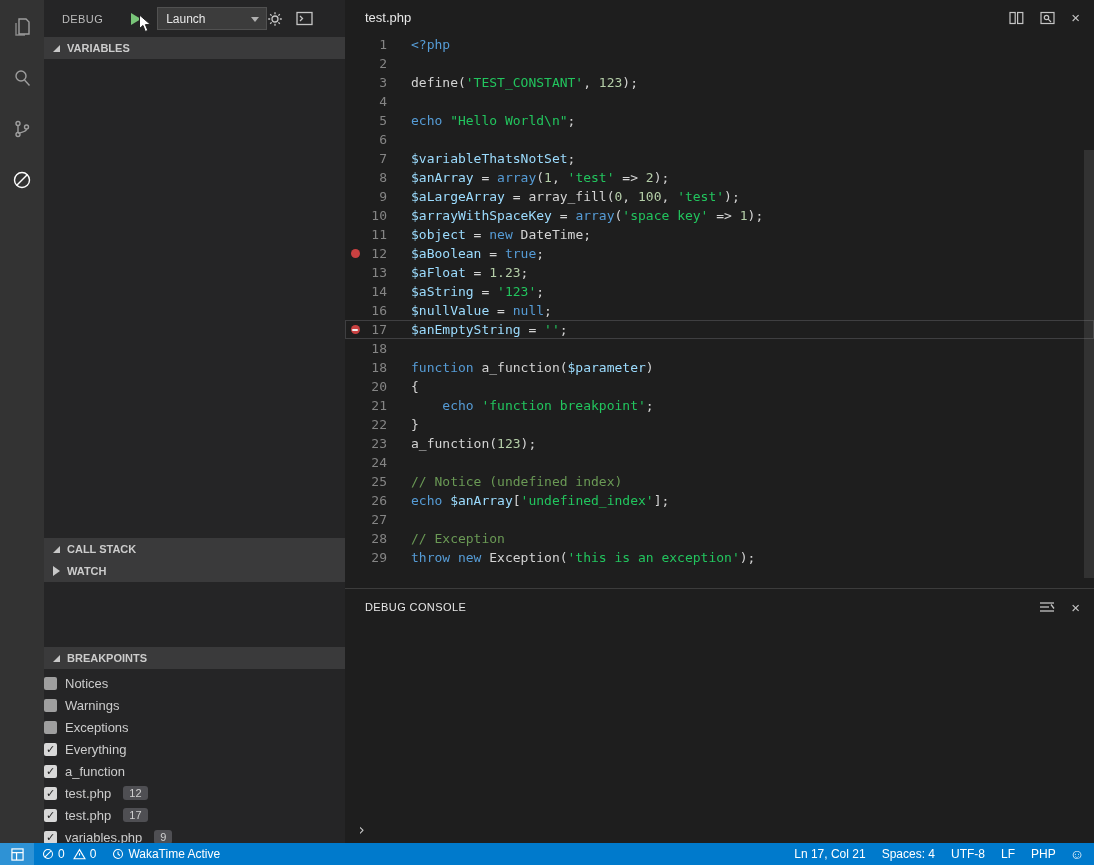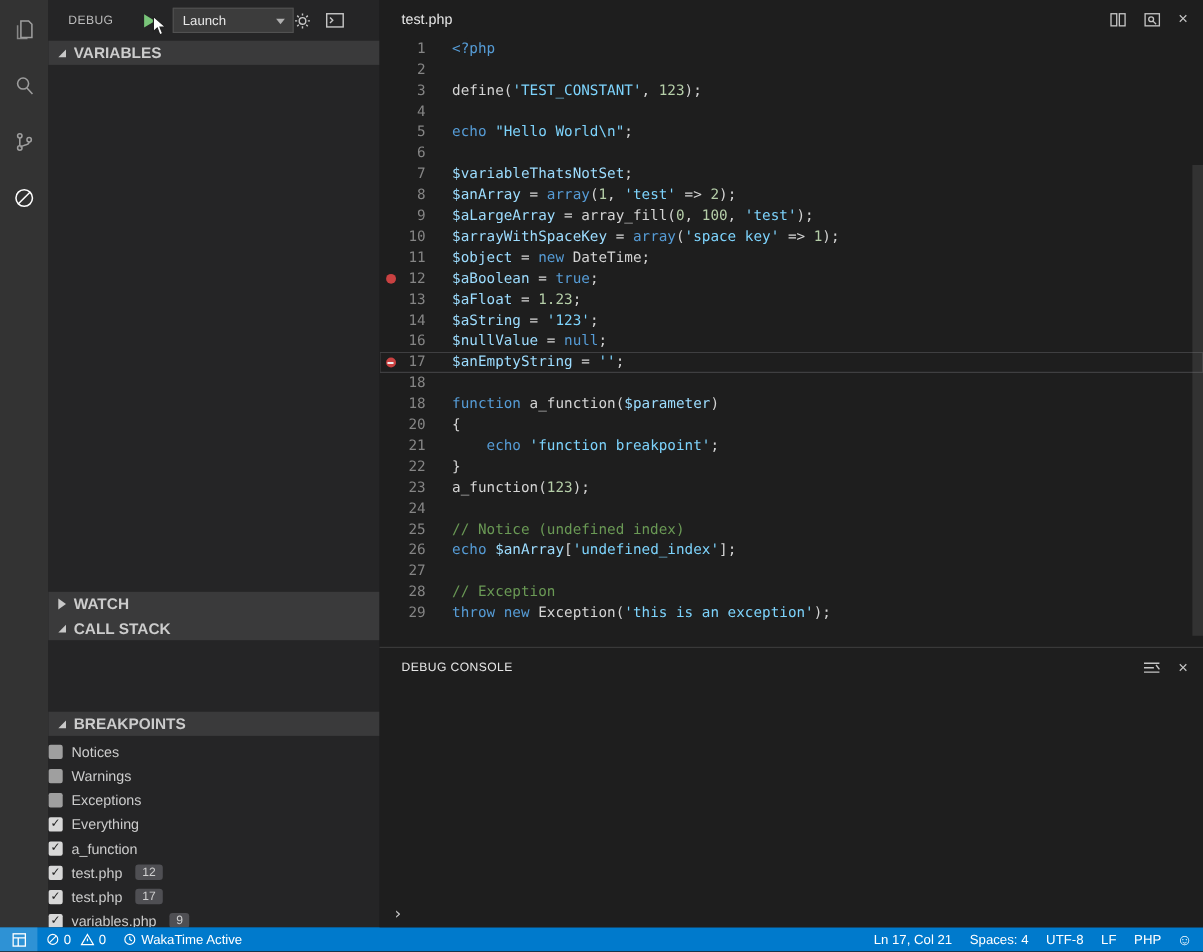--- a/index.html
+++ b/index.html
@@ -26,21 +26,21 @@
   .launch-select { width:110px; height:23px; background:#3c3c3c; border:1px solid #515151;
                    display:flex; align-items:center; padding:0 8px; color:#e8e8e8;
                    font-size:12px; margin-right:0; cursor:pointer; position:relative; }
   .launch-select .chev { position:absolute; right:7px; top:9px; width:0; height:0;
                    border-top:5px solid #b0b0b0; border-left:4px solid transparent;
                    border-right:4px solid transparent; }
   .tool-ic { color:#c5c5c5; margin-right:13px; cursor:pointer; display:flex; }
   .tool-ic svg { stroke:currentColor; fill:none; stroke-width:1.3; }
 
   .section-header { height:22px; background:#3a3a3b; display:flex; align-items:center;
-                    gap:7px; padding-left:9px; font-size:14px; font-weight:bold;
+                    gap:7px; padding-left:9px; font-size:11px; font-weight:bold;
                     color:#cccccc; flex:none; cursor:pointer; }
   .tri { width:0; height:0; display:inline-block; }
   .tri.exp { border-right:7px solid #c8c8c8; border-top:7px solid transparent; }
   .tri.col { border-left:7px solid #c8c8c8; border-top:5px solid transparent;
              border-bottom:5px solid transparent; }
   .variables-body { height:479px; flex:none; }
   .callstack-body { height:65px; flex:none; }
   .bp-list { flex:1; overflow:hidden; padding-top:3px; }
   .bp-row { height:22px; display:flex; align-items:center; gap:8px; cursor:pointer; }
   .cb { width:13px; height:13px; border-radius:2px; background:#9f9f9f; flex:none;
@@ -66,21 +66,21 @@
   .code { flex:1; font-family:"DejaVu Sans Mono", monospace; font-size:13px;
           position:relative; overflow:hidden; }
   .cl { display:flex; height:19px; line-height:19px; white-space:pre; }
   .cl.cur { box-shadow: inset 0 0 0 1px #3f3f41; }
   .g { width:20px; display:flex; align-items:center; justify-content:center; flex:none; }
   .bpdot { width:9px; height:9px; border-radius:50%; background:#c94141; position:relative; }
   .bpdot.off::after { content:""; position:absolute; left:1.5px; top:3.5px; width:6px;
                       height:2px; background:#efefef; border-radius:1px; }
   .ln { width:22px; text-align:right; color:#858585; flex:none; }
   .ct { padding-left:24px; }
-  .tk-kw{color:#569cd6} .tk-vr{color:#9cdcfe} .tk-st{color:#7dd3fc}
+  .tk-kw{color:#569cd6} .tk-vr{color:#9cdcfe} .tk-st{color:#22c55e}
   .tk-nm{color:#b5cea8} .tk-cm{color:#6a9955} .tk-df{color:#d4d4d4}
   .scroll-thumb { position:absolute; right:0; top:150px; width:10px; height:428px;
                   background:rgba(121,121,121,0.22); cursor:pointer; }
 
   
   .panel { flex:1; border-top:1px solid #3c3c3c; display:flex; flex-direction:column;
            position:relative; background:#1e1e1e; }
   .panel-header { height:36px; display:flex; align-items:center; padding:0 14px 0 20px; flex:none; }
   .panel-title { font-size:11px; color:#e7e7e7; letter-spacing:.4px; }
   .panel-actions { margin-left:auto; display:flex; align-items:center; gap:16px; color:#c5c5c5; }
@@ -160,27 +160,27 @@
         </span>
       </div>
 
       <div class="section-header">
         <span class="tri exp"></span>
         <span>VARIABLES</span>
       </div>
       <div class="variables-body"></div>
 
       <div class="section-header">
+        <span class="tri exp"></span>
+        <span>CALL STACK</span>
+      </div>
+
+      <div class="section-header">
         <span class="tri col"></span>
         <span>WATCH</span>
-      </div>
-
-      <div class="section-header">
-        <span class="tri exp"></span>
-        <span>CALL STACK</span>
       </div>
       <div class="callstack-body"></div>
 
       <div class="section-header">
         <span class="tri exp"></span>
         <span>BREAKPOINTS</span>
       </div>
       <div class="bp-list" id="bp-list">
           <div class="bp-row">
             <span class="cb"></span>

